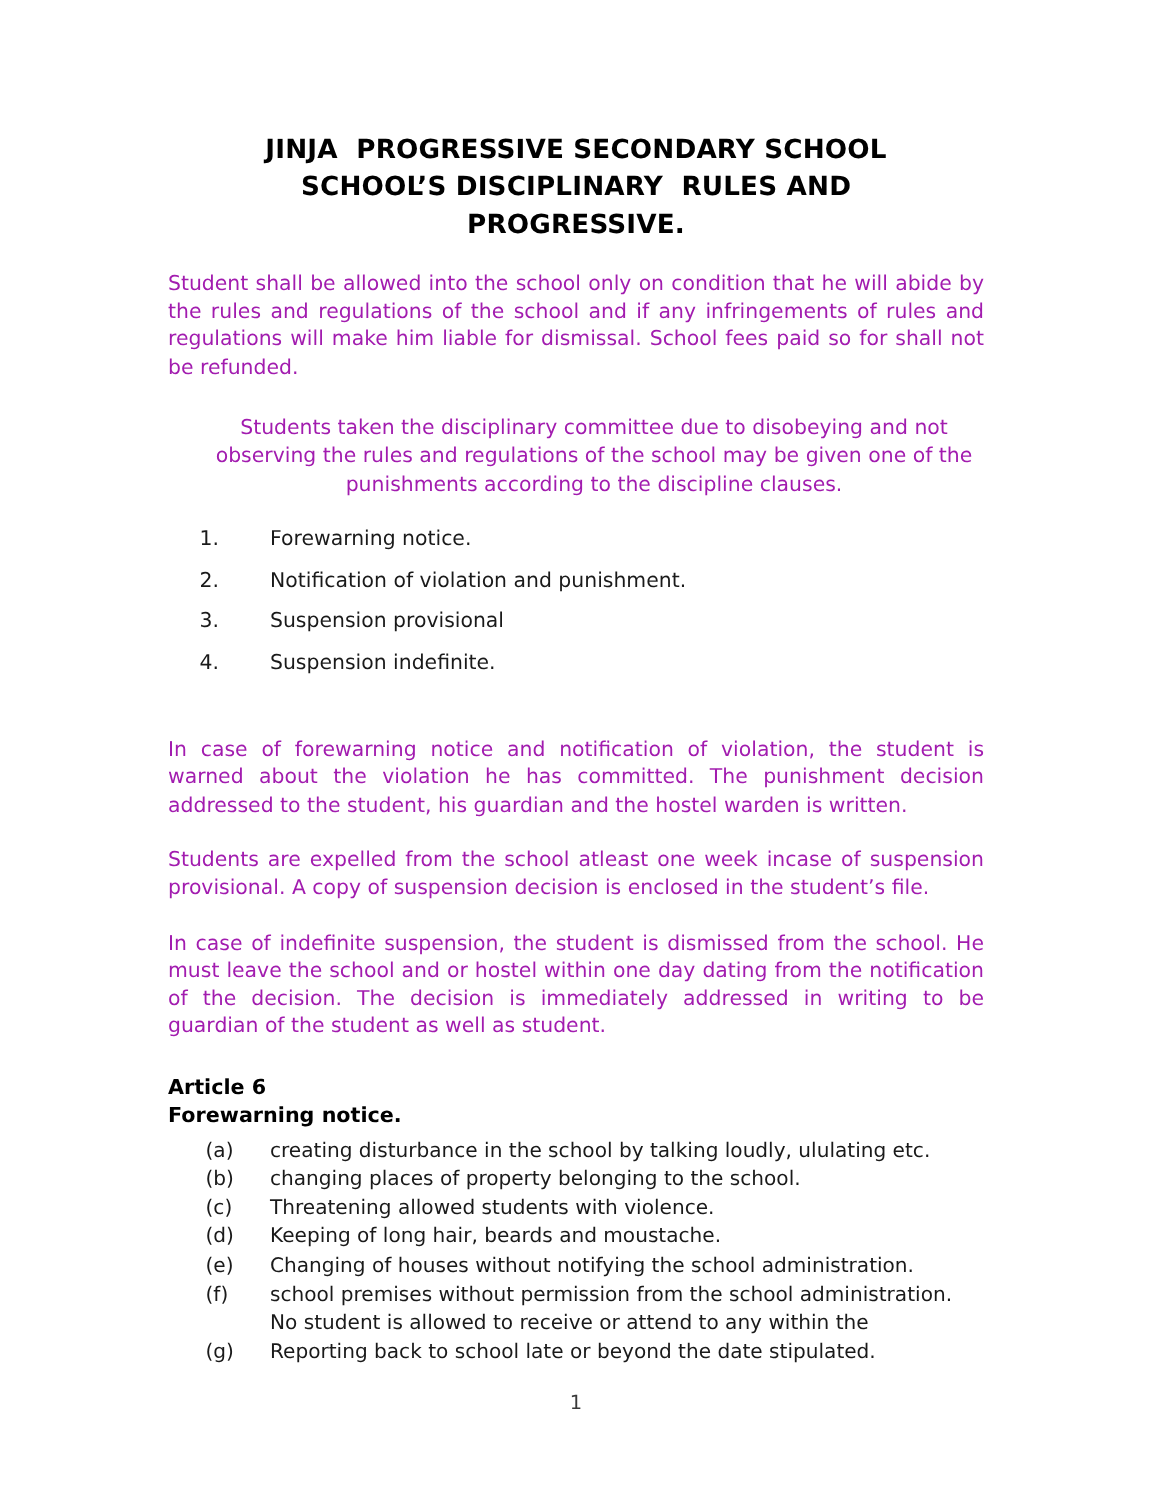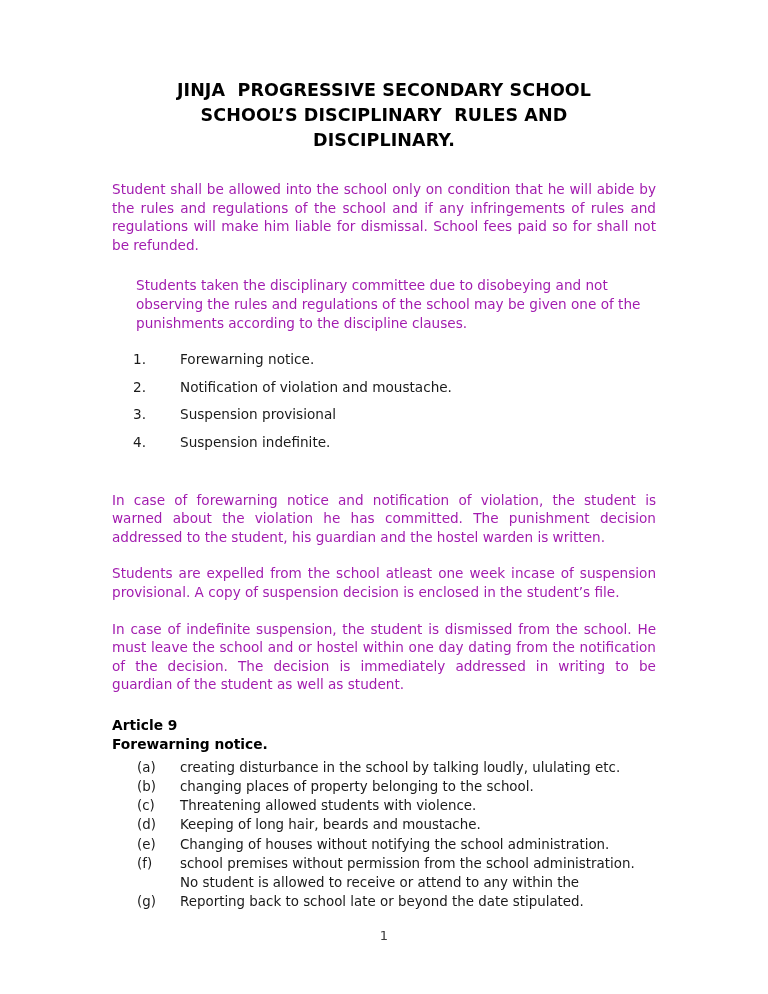--- a/index.html
+++ b/index.html
@@ -22,21 +22,21 @@
     top: 0;
     width: 768px;
     height: 994px;
     background: #ffffff;
   }
 
   
   .title-block {
     position: absolute;
     left: 112px;
-    top: 78px;
+    top: 88px;
     width: 544px;
     text-align: center;
     font-weight: bold;
     font-size: 17.5px;
     line-height: 25px;
     letter-spacing: 0.1px;
     color: #000000;
   }
   .title-line { display: block; white-space: pre; }
 
@@ -48,21 +48,21 @@
     width: 544px;
   }
 
   p.para {
     margin: 0;
     font-size: 13.6px;
     line-height: 18.6px;
     color: #a21caf;
   }
   p.justified { text-align: justify; text-align-last: left; }
-  p.leftal { text-align: left; margin-left: 24px; }
+  p.leftal { text-align: center; margin-left: 24px; }
 
   .gap-18 { height: 18px; }
   .gap-22 { height: 22px; }
   .gap-30 { height: 30px; }
   .gap-12 { height: 12px; }
 
   
   .num-list { margin: 0; padding: 0; list-style: none; }
   .num-list li {
     display: flex;
@@ -116,41 +116,41 @@
   }
 </style>
 </head>
 <body>
 
 <div class="page">
 
   <div class="title-block">
     <span class="title-line">JINJA  PROGRESSIVE SECONDARY SCHOOL</span>
     <span class="title-line">SCHOOL’S DISCIPLINARY  RULES AND</span>
-    <span class="title-line">DISCIPLINARY.</span>
+    <span class="title-line">PROGRESSIVE.</span>
   </div>
 
   <div class="body-frame">
 
     <p class="para justified">Student shall be  allowed  into  the  school only  on condition that he  will abide by the  rules  and  regulations  of the  school and if  any  infringements of rules and  regulations  will make  him liable   for  dismissal. School fees paid  so  for shall not  be  refunded.</p>
 
     <div class="gap-22"></div>
 
     <p class="para leftal">Students taken the  disciplinary committee due  to  disobeying and  not observing  the  rules and regulations  of the school may be  given one  of  the punishments according  to the discipline clauses.</p>
 
     <div class="gap-18"></div>
 
     <ol class="num-list">
       <li>
         <span class="marker">1.</span>
         <span class="txt">Forewarning  notice.</span>
       </li>
       <li>
         <span class="marker">2.</span>
-        <span class="txt">Notification of  violation and  moustache.</span>
+        <span class="txt">Notification of  violation and  punishment.</span>
       </li>
       <li>
         <span class="marker">3.</span>
         <span class="txt">Suspension  provisional</span>
       </li>
       <li>
         <span class="marker">4.</span>
         <span class="txt">Suspension indefinite.</span>
       </li>
     </ol>
@@ -162,21 +162,21 @@
     <div class="gap-18"></div>
 
     <p class="para justified">Students  are  expelled from the school atleast  one  week  incase of  suspension provisional. A copy  of  suspension decision is  enclosed  in the student’s file.</p>
 
     <div class="gap-18"></div>
 
     <p class="para justified">In case  of  indefinite  suspension, the  student is  dismissed  from the school. He  must leave  the school and  or  hostel within  one  day  dating  from the notification of the  decision. The decision is immediately  addressed in writing  to be  guardian of the  student  as well as student.</p>
 
     <div class="gap-22"></div>
 
-    <div class="article-head">Article 9</div>
+    <div class="article-head">Article 6</div>
     <div class="article-head">Forewarning notice.</div>
 
     <div class="gap-12" style="height:4px;"></div>
 
     <ol class="alpha-list">
       <li>
         <span class="marker">(a)</span>
         <span class="txt">creating disturbance in the school by  talking  loudly, ululating  etc.</span>
       </li>
       <li>

